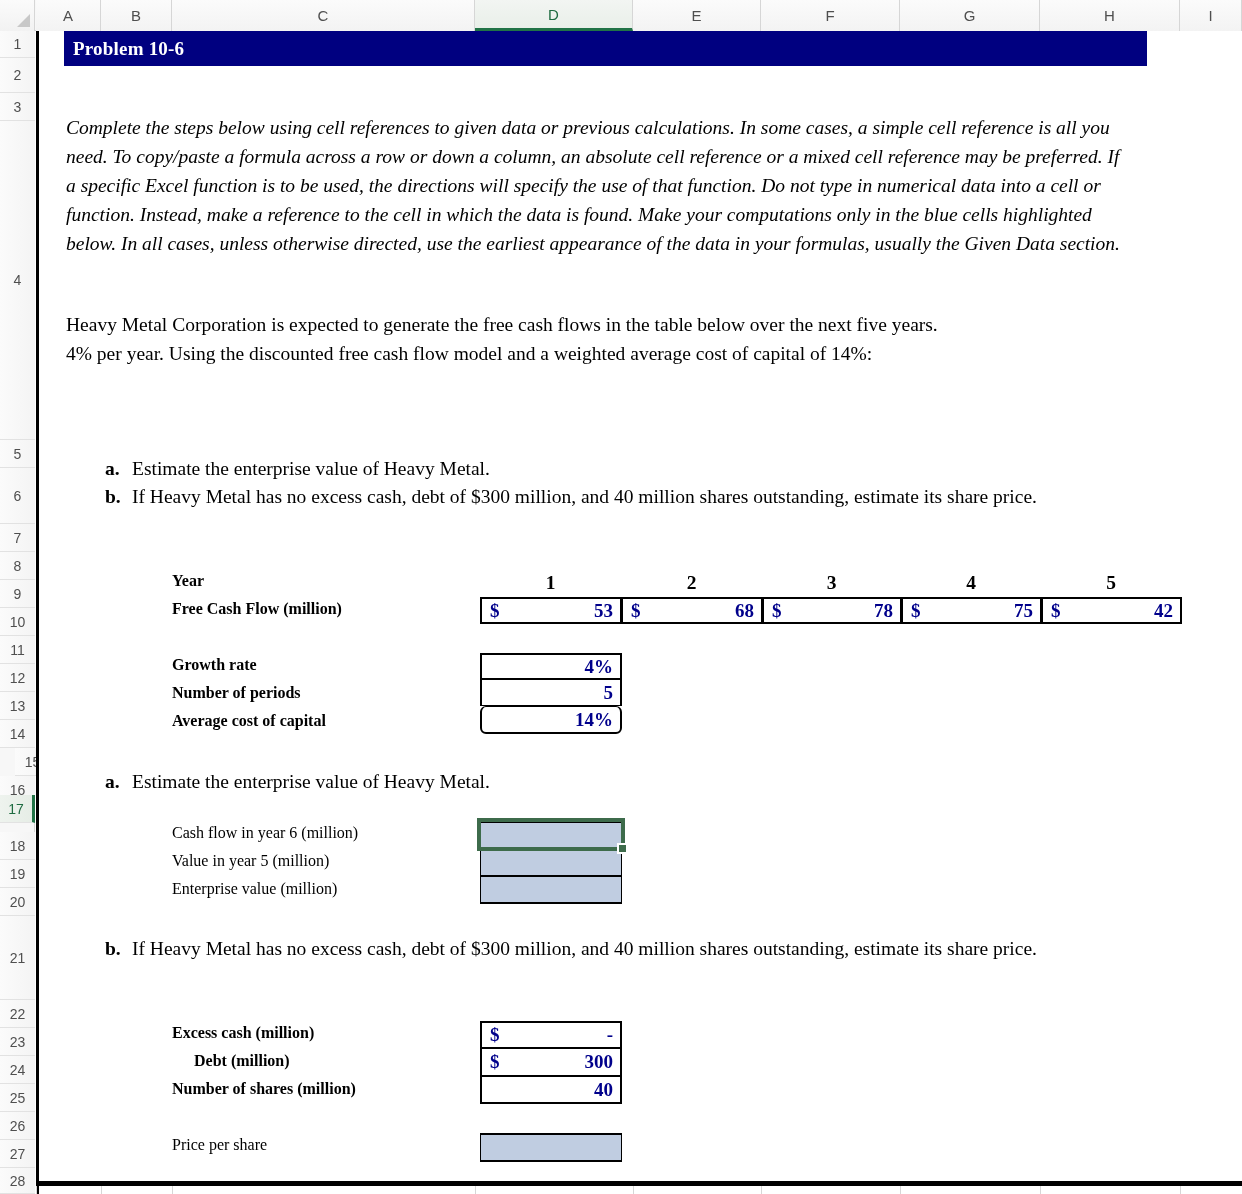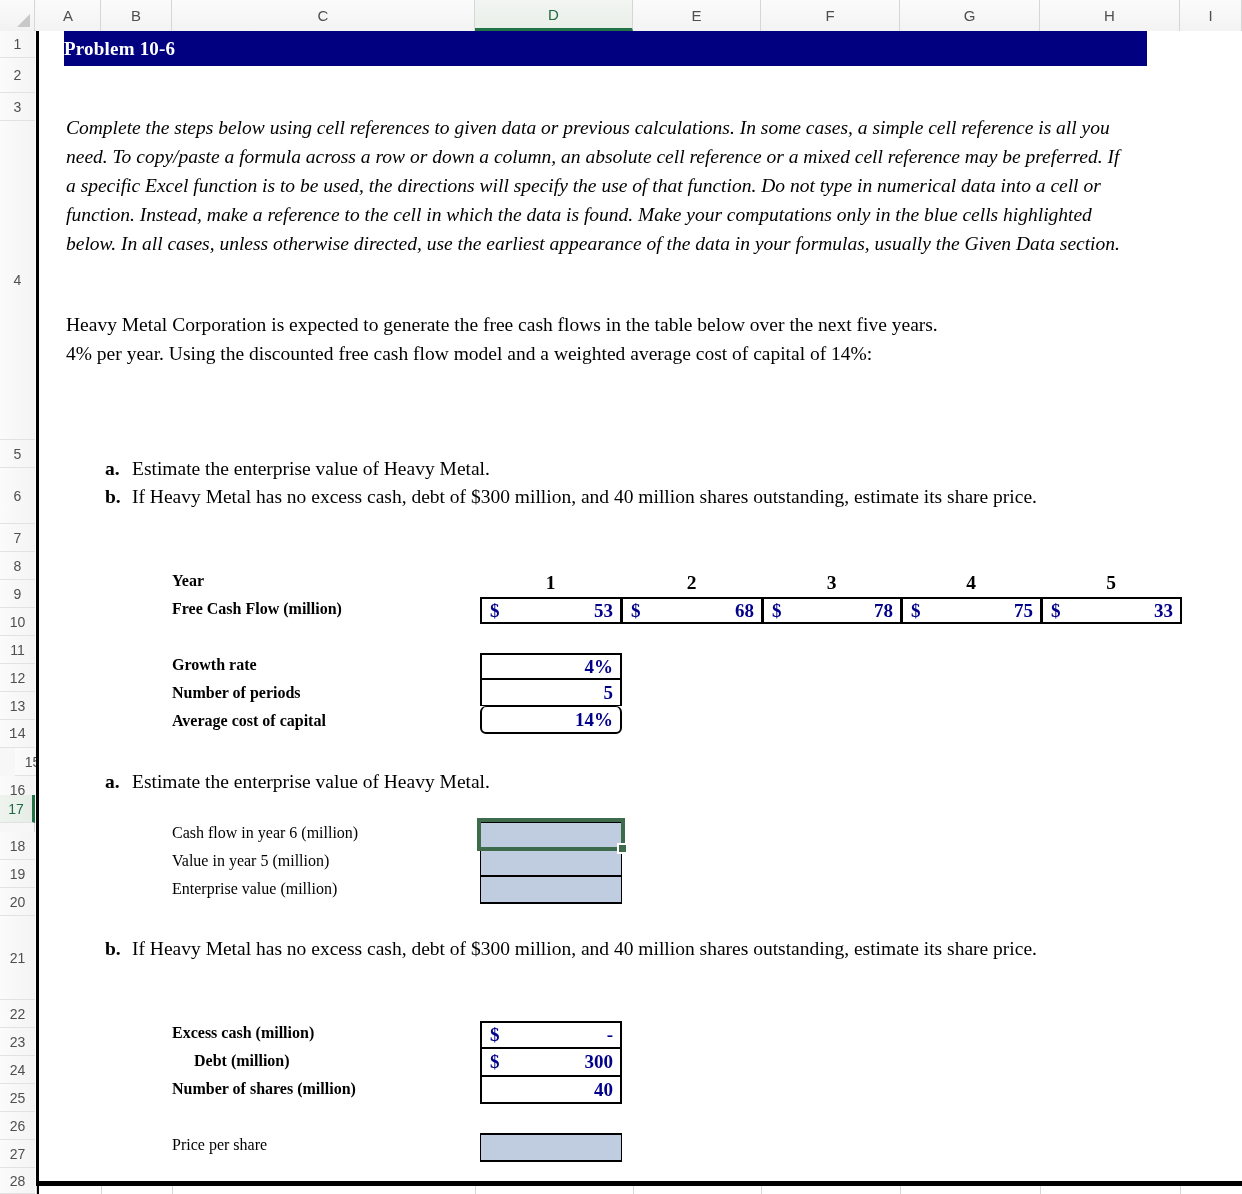--- a/index.html
+++ b/index.html
@@ -117,20 +117,21 @@
     width: 1083px; height: 35px;
     background: #000080;
     display: flex;
     align-items: center;
   }
   #title-text {
     color: #ffffff;
     font-family: "Liberation Serif", serif;
     font-weight: bold;
     font-size: 19px;
+    padding-left: 9px;
     letter-spacing: .2px;
   }
 
   
   .para {
     position: absolute;
     font-family: "Liberation Serif", serif;
     font-size: 19.5px;
     line-height: 29px;
     color: #000000;
@@ -257,21 +258,21 @@
     <div class="row-cell" style="top:90px;  height:319px;">4</div>
     <div class="row-cell" style="top:409px; height:28px;">5</div>
     <div class="row-cell" style="top:437px; height:56px;">6</div>
     <div class="row-cell" style="top:493px; height:28px;">7</div>
     <div class="row-cell" style="top:521px; height:28px;">8</div>
     <div class="row-cell" style="top:549px; height:28px;">9</div>
     <div class="row-cell" style="top:577px; height:28px;">10</div>
     <div class="row-cell" style="top:605px; height:28px;">11</div>
     <div class="row-cell" style="top:633px; height:28px;">12</div>
     <div class="row-cell" style="top:661px; height:28px;">13</div>
-    <div class="row-cell" style="top:689px; height:28px;font-family:Liberation Mono, monospace;">14</div>
+    <div class="row-cell" style="top:689px; height:28px;">14</div>
     <div class="row-cell" style="top:717px; height:28px;margin-left:15px;">15</div>
     <div class="row-cell" style="top:745px; height:28px;">16</div>
     <div class="row-cell selected" style="top:764px; height:28px;">17</div>
     <div class="row-cell" style="top:801px; height:28px;">18</div>
     <div class="row-cell" style="top:829px; height:28px;">19</div>
     <div class="row-cell" style="top:857px; height:28px;">20</div>
     <div class="row-cell" style="top:885px; height:84px;">21</div>
     <div class="row-cell" style="top:969px; height:28px;">22</div>
     <div class="row-cell" style="top:997px; height:28px;">23</div>
     <div class="row-cell" style="top:1025px;height:28px;">24</div>
@@ -324,21 +325,21 @@
   <div class="cell" style="left:762px;top:597px;width:140px;height:27px;">
     <span class="cur">$</span>
     <span class="amt">78</span>
   </div>
   <div class="cell" style="left:901px;top:597px;width:141px;height:27px;">
     <span class="cur">$</span>
     <span class="amt">75</span>
   </div>
   <div class="cell" style="left:1041px;top:597px;width:141px;height:27px;">
     <span class="cur">$</span>
-    <span class="amt">33</span>
+    <span class="amt">42</span>
   </div>
 
   <div class="lbl bold" style="left:172px;top:656px;">Growth rate</div>
   <div class="lbl bold" style="left:172px;top:684px;">Number of periods</div>
   <div class="lbl bold" style="left:172px;top:712px;">Average cost of capital</div>
 
   <div class="cell thin-bottom" style="left:480px;top:653px;width:142px;height:26px;">
     <span class="amt">4%</span>
   </div>
   <div class="cell thin-top thin-bottom" style="left:480px;top:679px;width:142px;height:27px;">

